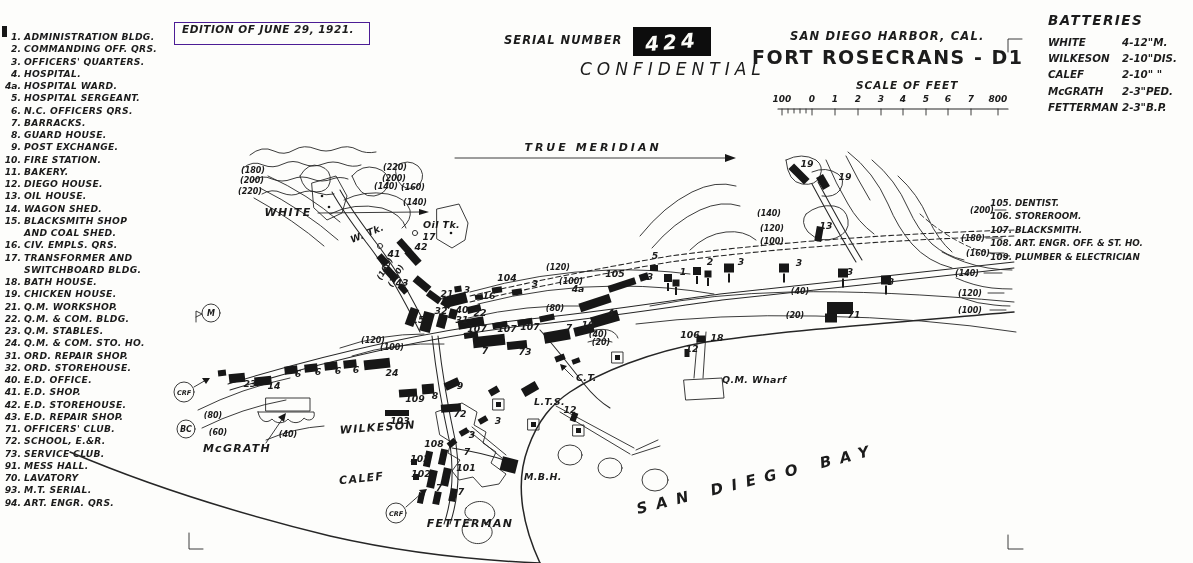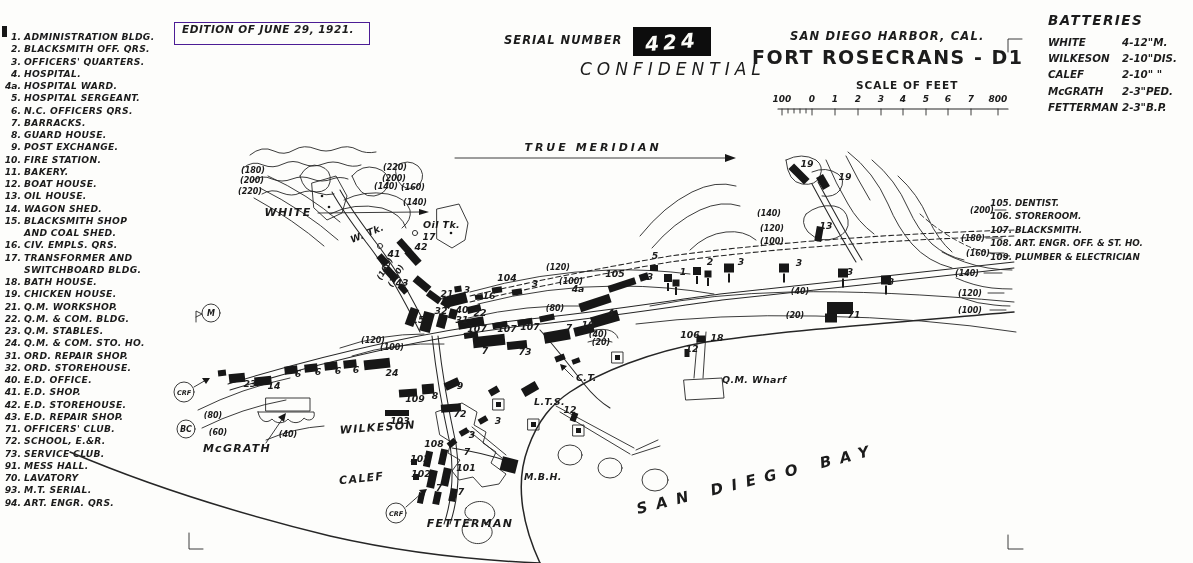--- a/index.html
+++ b/index.html
@@ -17,21 +17,21 @@
   .edition-box{left:166px;top:22px;width:196px;height:23px;border:1px solid #4c1d95;
                font-size:10.5px;font-style:italic;font-weight:600;letter-spacing:.5px;
                display:flex;align-items:flex-start;padding-left:7px;box-sizing:border-box;margin-left:8px;}
   .serial-label{left:504px;top:33px;font-size:11.5px;font-style:italic;font-weight:600;letter-spacing:1px;}
   .serial-box{left:633px;top:27px;width:78px;height:29px;background:#0d0d0d;display:flex;
               align-items:center;justify-content:center;}
   .serial-value{color:#fbfbf7;font-size:20px;font-style:italic;font-weight:600;transform:rotate(-5deg);letter-spacing:4px;}
   .confidential{left:580px;top:59px;font-size:17px;font-style:italic;font-weight:400;letter-spacing:5px;}
   .location{left:790px;top:29px;font-size:11.5px;font-style:italic;font-weight:600;letter-spacing:1.2px;}
   .map-title{left:752px;top:46px;font-size:19px;font-weight:600;letter-spacing:1.5px;white-space:nowrap;}
-  .scale-label{left:856px;top:79px;font-size:10.5px;font-weight:600;letter-spacing:1px;}
+  .scale-label{left:856px;top:79px;font-size:10.5px;font-style:italic;font-weight:600;letter-spacing:1px;}
   
   .batteries{left:1028px;top:12px;width:165px;margin-left:20px;}
   .bat-title{font-size:13.5px;font-style:italic;font-weight:600;letter-spacing:1.5px;}
   .bat-rows{margin-top:6px;}
   .brow{display:flex;font-size:10.3px;font-style:italic;font-weight:600;line-height:16.2px;white-space:nowrap;}
   .bname{width:74px;flex:none;}
   
   .annex{left:988px;top:197px;width:173px;}
   .arow{display:flex;font-size:8.8px;font-style:italic;font-weight:600;line-height:13.4px;white-space:nowrap;}
   .anum{width:24px;text-align:right;flex:none;}
@@ -60,21 +60,21 @@
 <body data-name="map-sheet">
 
 <div class="abs legend" data-name="legend-panel">
   <div class="legend-items" data-name="legend-items">
       <div class="lrow" data-name="legend-item">
         <span class="lnum">1.</span>
         <span class="ltext">ADMINISTRATION BLDG.</span>
       </div>
       <div class="lrow" data-name="legend-item">
         <span class="lnum">2.</span>
-        <span class="ltext">BLACKSMITH OFF. QRS.</span>
+        <span class="ltext">COMMANDING OFF. QRS.</span>
       </div>
       <div class="lrow" data-name="legend-item">
         <span class="lnum">3.</span>
         <span class="ltext">OFFICERS' QUARTERS.</span>
       </div>
       <div class="lrow" data-name="legend-item">
         <span class="lnum">4.</span>
         <span class="ltext">HOSPITAL.</span>
       </div>
       <div class="lrow" data-name="legend-item">
@@ -104,21 +104,21 @@
       <div class="lrow" data-name="legend-item">
         <span class="lnum">10.</span>
         <span class="ltext">FIRE STATION.</span>
       </div>
       <div class="lrow" data-name="legend-item">
         <span class="lnum">11.</span>
         <span class="ltext">BAKERY.</span>
       </div>
       <div class="lrow" data-name="legend-item">
         <span class="lnum">12.</span>
-        <span class="ltext">BOAT HOUSE.</span>
+        <span class="ltext">DIEGO HOUSE.</span>
       </div>
       <div class="lrow" data-name="legend-item">
         <span class="lnum">13.</span>
         <span class="ltext">OIL HOUSE.</span>
       </div>
       <div class="lrow" data-name="legend-item">
         <span class="lnum">14.</span>
         <span class="ltext">WAGON SHED.</span>
       </div>
       <div class="lrow" data-name="legend-item">

